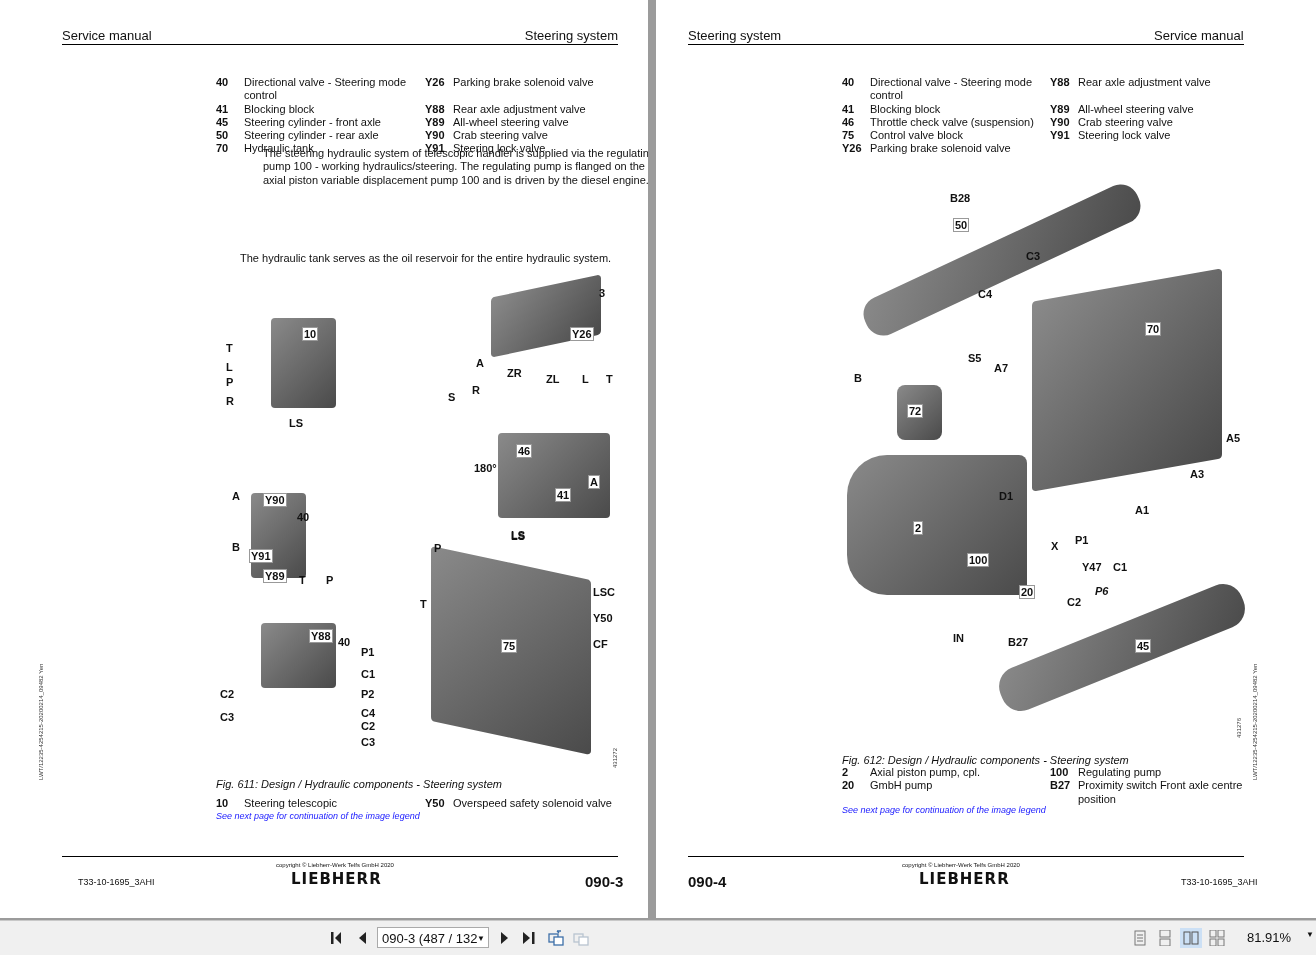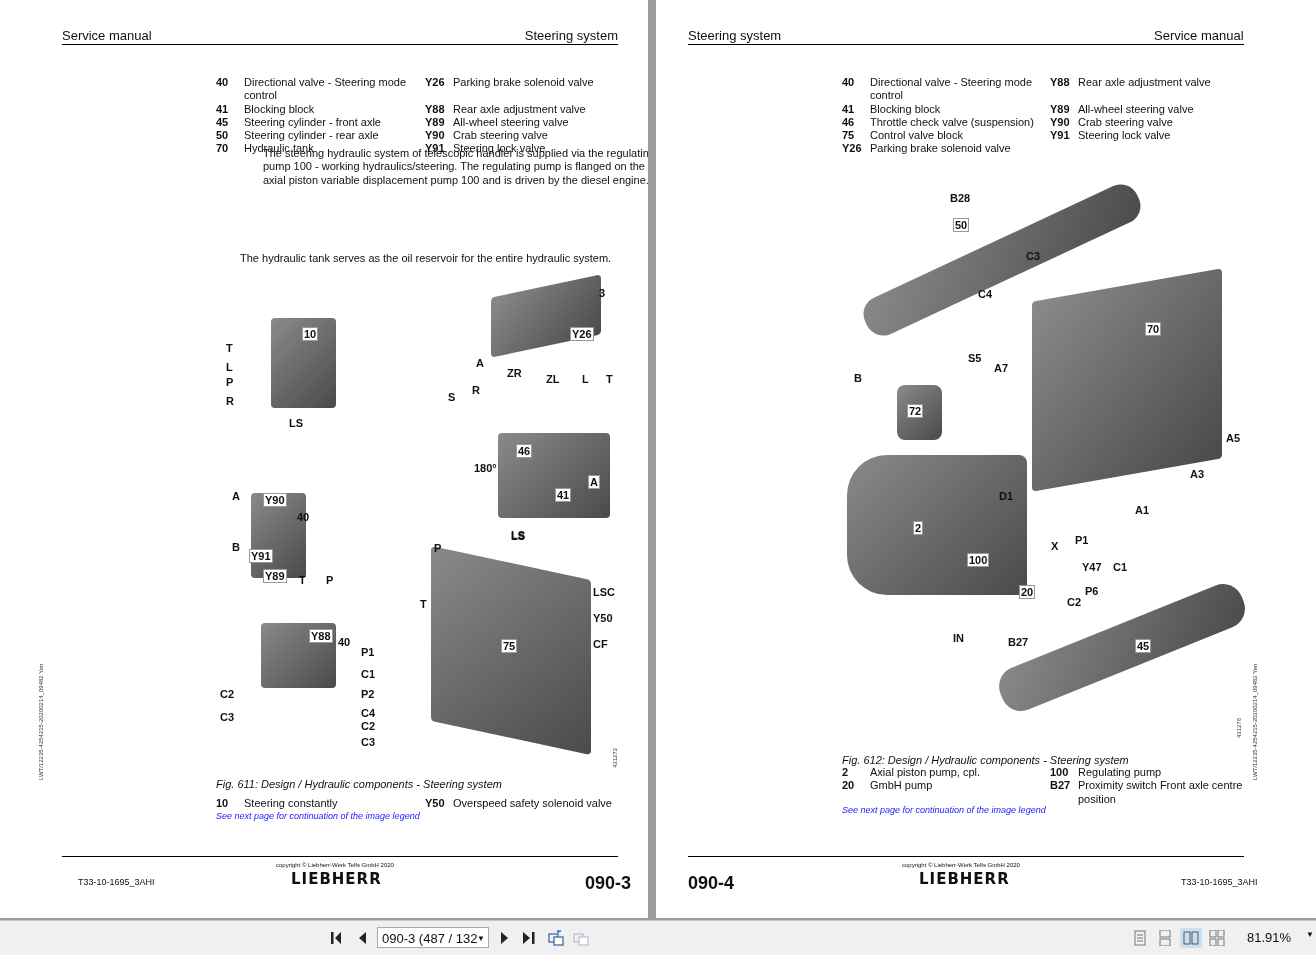--- a/index.html
+++ b/index.html
@@ -17,21 +17,21 @@
   .para{position:absolute;font-size:11px;line-height:13.3px;}
   .caption{position:absolute;font-size:11px;font-style:italic;}
   .cont{position:absolute;font-size:9px;font-style:italic;color:#1a1aff;}
   .figure{position:absolute;background:#fff;}
   .lbl{position:absolute;font-size:11px;font-weight:bold;color:#111;}
   .box{position:absolute;font-size:11px;font-weight:bold;background:#fff;padding:0 1px;border:1px solid #999;}
   .footer-line{position:absolute;top:856px;height:1px;background:#000;}
   .copy{position:absolute;top:862px;font-size:6px;}
   .logo{position:absolute;top:870px;font-size:15px;font-weight:900;letter-spacing:1px;font-family:"DejaVu Sans",sans-serif;}
   .docid{position:absolute;top:877px;font-size:9px;margin-left:16px;}
-  .pgno{position:absolute;top:873px;font-size:18px;font-weight:bold;}
+  .pgno{position:absolute;top:873px;font-size:15px;font-weight:bold;}
   .vtext{position:absolute;font-size:6px;transform:rotate(-90deg);transform-origin:left top;white-space:nowrap;color:#333;}
   .toolbar{position:absolute;left:0;top:920px;width:1316px;height:35px;background:#f0f0f0;border-top:1px solid #c8c8c8;}
   .tb-btn{position:absolute;top:7px;width:20px;height:20px;display:flex;align-items:center;justify-content:center;font-size:14px;color:#222;cursor:pointer;}
   .page-select{position:absolute;left:377px;top:6px;width:112px;height:21px;border:1px solid #aaa;background:#fff;font-size:13px;line-height:21px;padding-left:4px;box-sizing:border-box;}
   .page-select .caret{position:absolute;right:3px;top:0;font-size:8px;}
   .zoom{position:absolute;left:1247px;top:9px;font-size:13px;}
   .zoom-caret{position:absolute;left:1306px;top:9px;font-size:8px;}
   .mode-btn{position:absolute;top:7px;width:22px;height:20px;display:flex;align-items:center;justify-content:center;}
   .mode-btn.active{background:#cce0f5;}
   .diagram-part{position:absolute;background:linear-gradient(135deg,#8a8a8a,#4a4a4a);border-radius:4px;}
@@ -153,21 +153,21 @@
       <span class="lbl" style="left:4px;top:410px;">C2</span>
       <span class="lbl" style="left:4px;top:433px;">C3</span>
 
       <span class="vtext" style="left:396px;top:490px;">431272</span>
     </div>
 
     <div class="caption" style="left:216px;top:778px;">Fig. 611: Design / Hydraulic components - Steering system</div>
     <div class="legend" style="left:216px;top:797px;width:205px;">
       <div class="row">
           <span class="num">10</span>
-          <span class="txt">Steering constantly</span>
+          <span class="txt">Steering telescopic</span>
         </div>
     </div>
     <div class="legend" style="left:425px;top:797px;width:200px;">
       <div class="row">
           <span class="num">Y50</span>
           <span class="txt">Overspeed safety solenoid valve</span>
         </div>
     </div>
     <div class="cont" style="left:216px;top:811px;">See next page for continuation of the image legend</div>
 
@@ -252,21 +252,21 @@
       <span class="lbl" style="left:209px;top:370px;">X</span>
       <span class="lbl" style="left:233px;top:364px;">P1</span>
       <span class="box" style="left:125px;top:383px;">100</span>
       <span class="lbl" style="left:240px;top:391px;">Y47</span>
       <span class="box" style="left:177px;top:415px;">20</span>
       <span class="lbl" style="left:111px;top:462px;">IN</span>
 
       <div class="diagram-part" style="left:150px;top:455px;width:260px;height:45px;transform:rotate(-22deg);border-radius:20px;"></div>
       <span class="lbl" style="left:271px;top:391px;">C1</span>
       <span class="lbl" style="left:225px;top:426px;">C2</span>
-      <span class="lbl" style="left:243px;top:415px;">P6</span>
+      <span class="lbl" style="left:253px;top:415px;font-style:italic;">P6</span>
       <span class="lbl" style="left:166px;top:466px;">B27</span>
       <span class="box" style="left:293px;top:469px;">45</span>
 
       <span class="vtext" style="left:394px;top:568px;">431276</span>
     </div>
 
     <div class="caption" style="left:186px;top:754px;">Fig. 612: Design / Hydraulic components - Steering system</div>
     <div class="legend" style="left:186px;top:766px;width:205px;">
       <div class="row">
           <span class="num">2</span>

